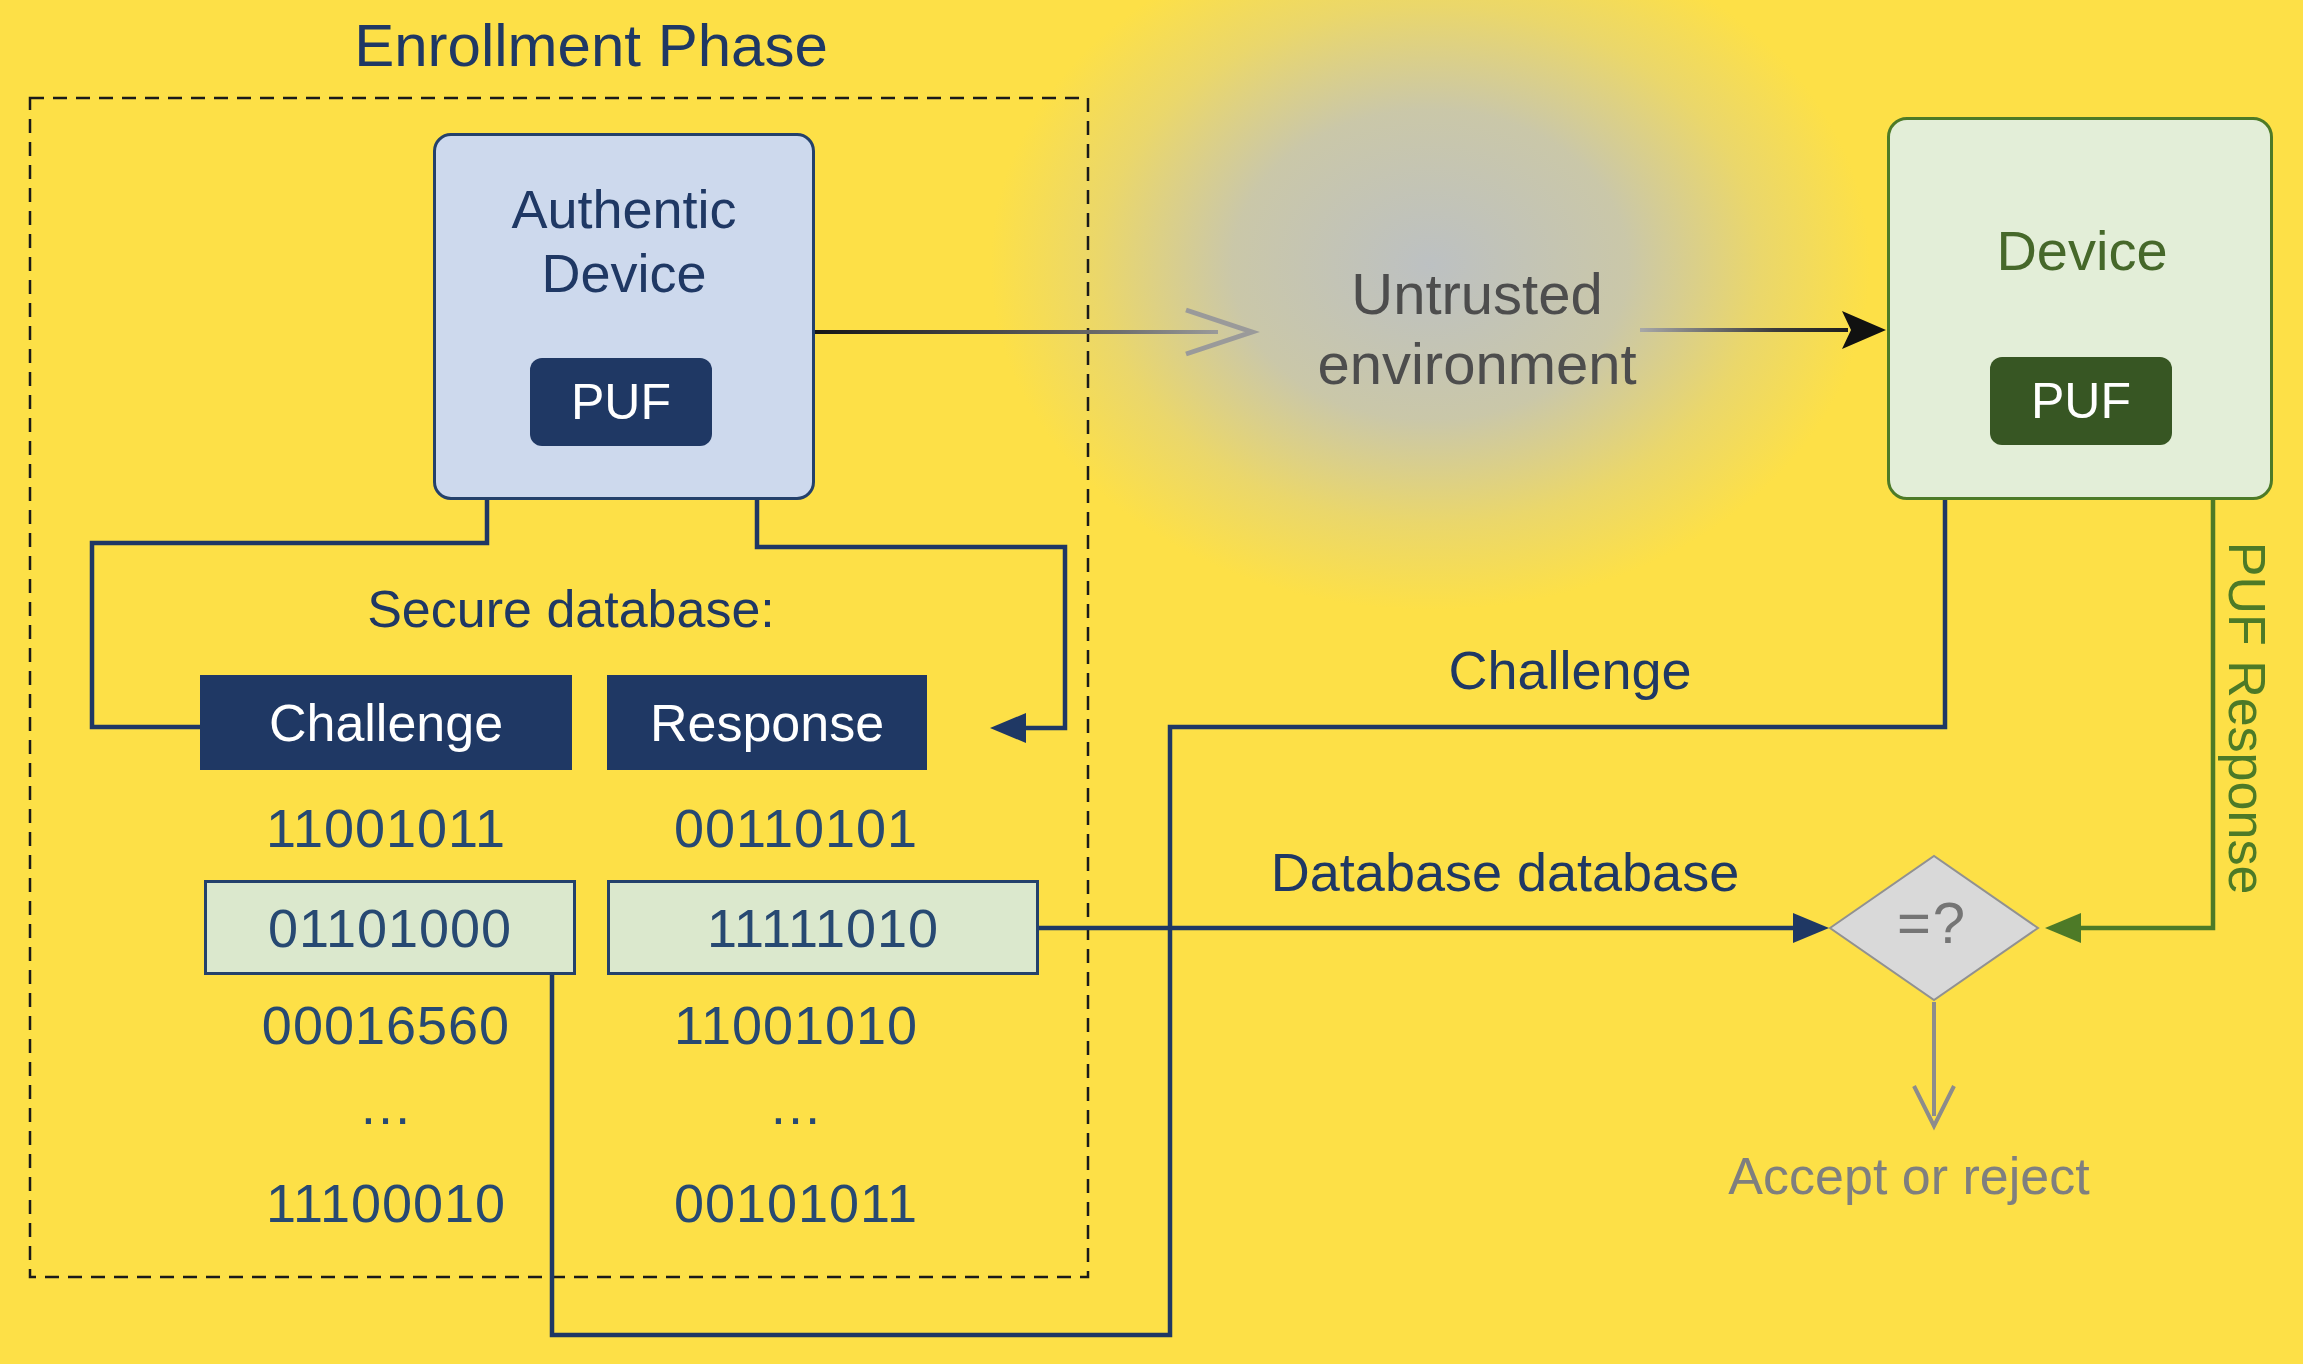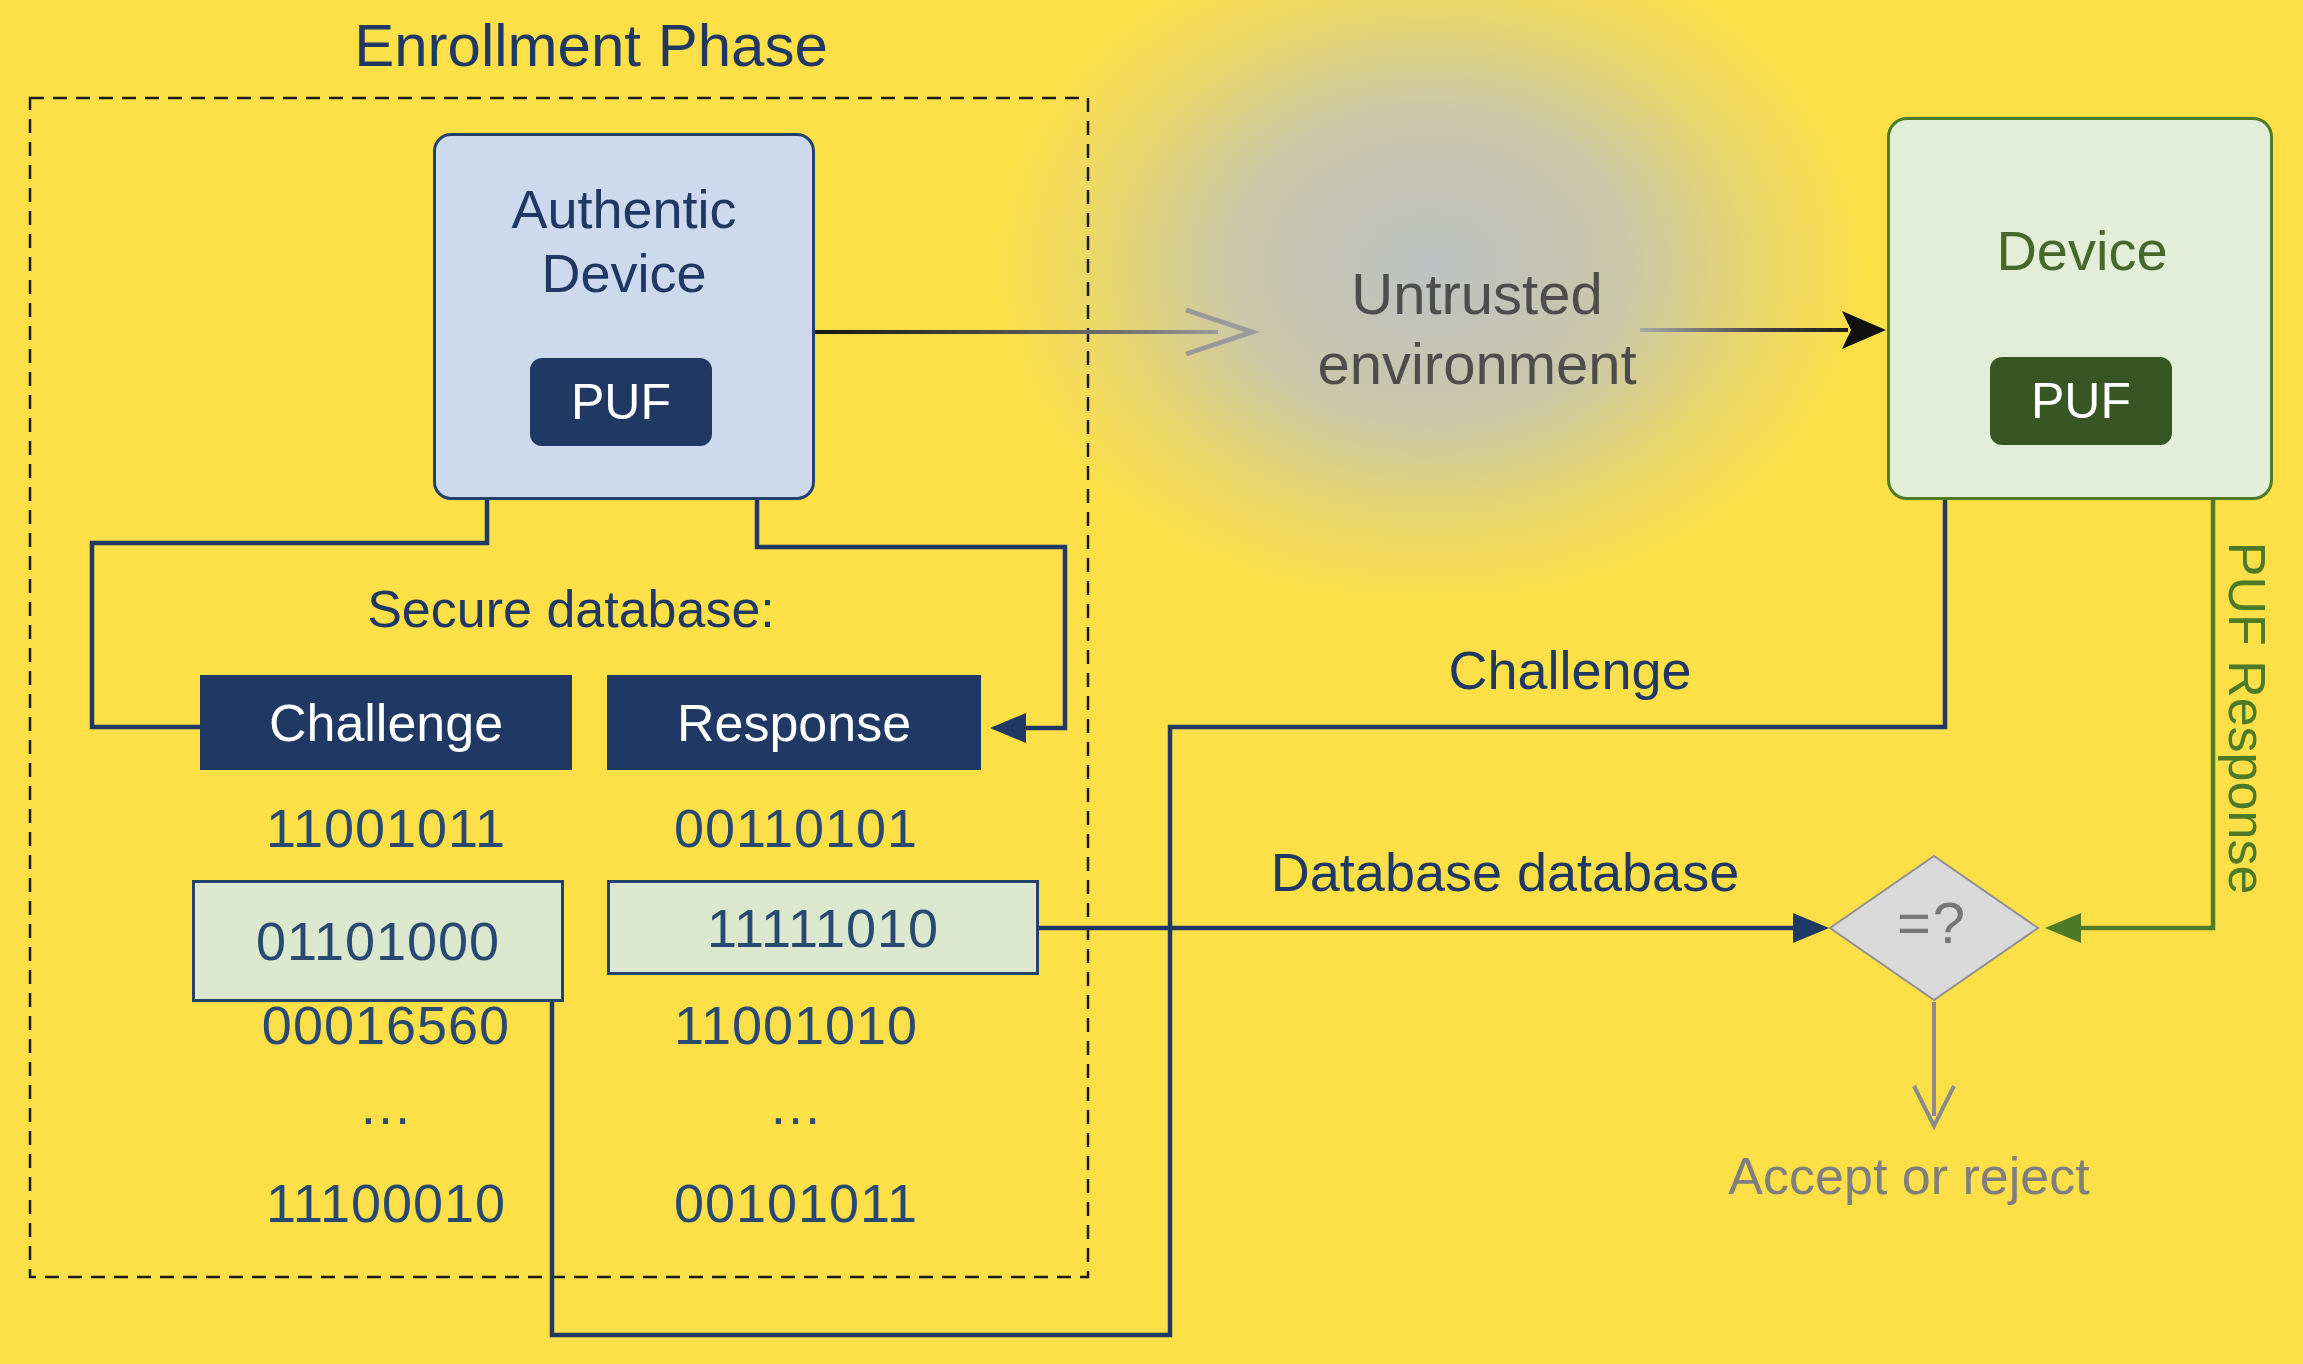--- a/index.html
+++ b/index.html
@@ -93,28 +93,28 @@
 Device</div>
   <div class="rect pufbox puf-navy" style="left:530px;top:358px;width:182px;height:88px;">
     <span>PUF</span>
   </div>
 
   <div class="txt ctr biglabel" style="left:571px;top:610px;font-size:52px;">Secure database:</div>
 
   <div class="rect hdr" style="left:200px;top:675px;width:372px;height:95px;">
     <span>Challenge</span>
   </div>
-  <div class="rect hdr" style="left:607px;top:675px;width:374px;height:95px;">
+  <div class="rect hdr" style="left:607px;top:675px;width:320px;height:95px;">
     <span>Response</span>
   </div>
 
   <div class="txt ctr bin" style="left:386px;top:828px;">11001011</div>
   <div class="txt ctr bin" style="left:796px;top:828px;">00110101</div>
 
-  <div class="rect hl bin" style="left:192px;top:880px;width:372px;height:122px;text-align:center;">
+  <div class="rect hl bin" style="left:204px;top:880px;width:372px;height:95px;text-align:center;">
     <span>01101000</span>
   </div>
   <div class="rect hl bin" style="left:607px;top:880px;width:432px;height:95px;">
     <span>11111010</span>
   </div>
 
   <div class="txt ctr bin" style="left:386px;top:1025px;">00016560</div>
   <div class="txt ctr bin" style="left:796px;top:1025px;">11001010</div>
 
   <div class="txt ctr bin" style="left:386px;top:1105px;">…</div>

